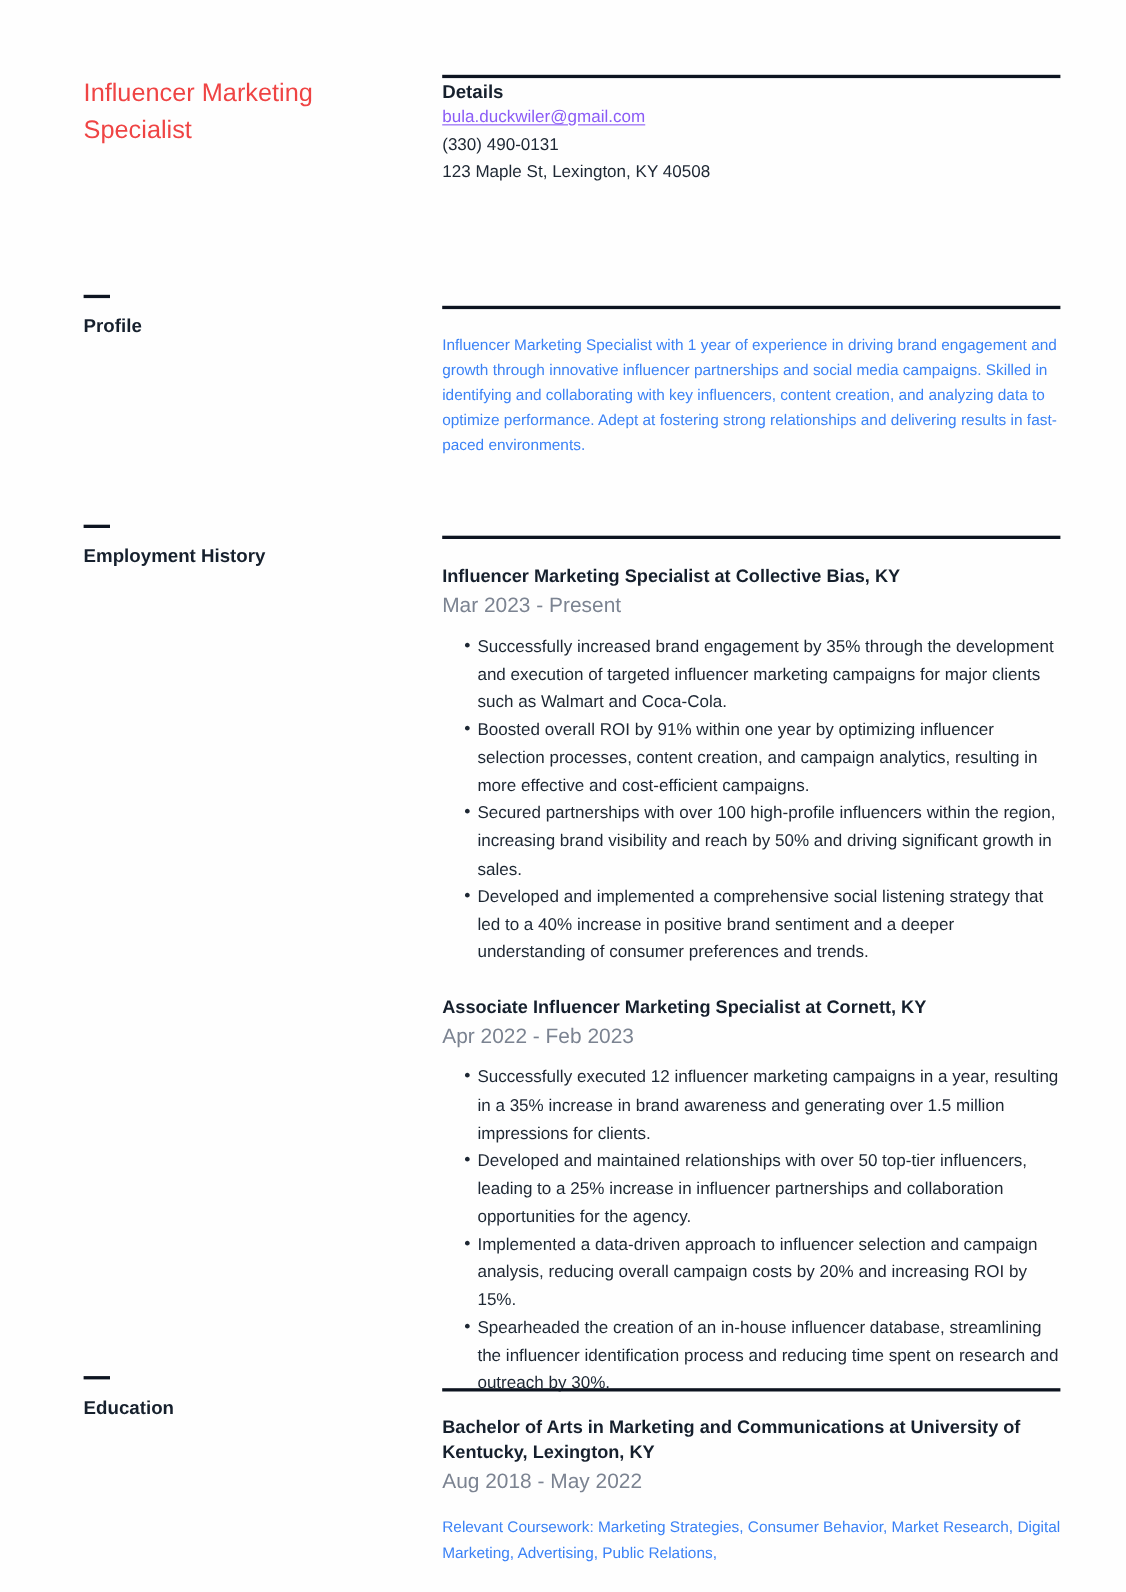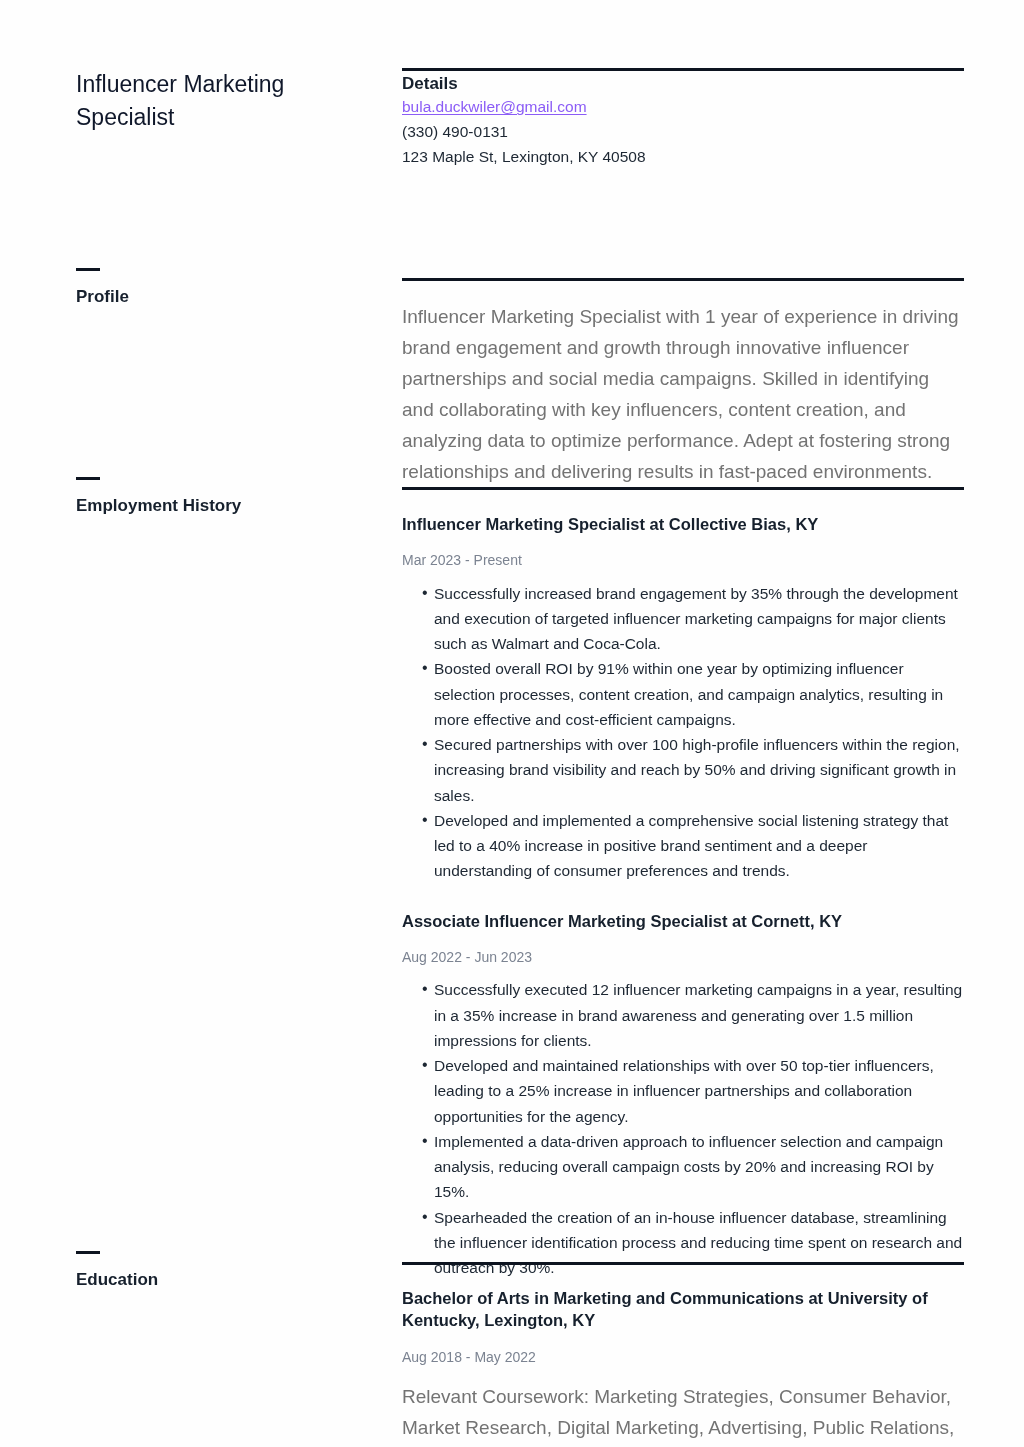--- a/index.html
+++ b/index.html
@@ -41,21 +41,21 @@
     font-size: 38px;
     font-weight: 700;
     line-height: 1.22;
     color: #16202d;
     letter-spacing: -0.2px;
   }
   .job-title {
     font-size: 23px;
     font-weight: 400;
     line-height: 1.42;
-    color: #0f172a;
+    color: #ef4444;
     margin-top: 6px;
   }
 
   
   .rule {
     width: 562px;
     height: 3px;
     background: #0d1420;
   }
   .dash {
@@ -96,36 +96,36 @@
   .details-line.link {
     color: #8b5cf6;
     text-decoration: underline;
     text-underline-offset: 2px;
     display: inline-block;
     cursor: pointer;
     text-align: center;
   }
 
   .body-text {
-    font-size: 19px;
-    color: #737373;
+    font-size: 14px;
+    color: #3b82f6;
     line-height: 1.63;
   }
 
   .entry-title {
     font-size: 16.5px;
     font-weight: 700;
     color: #16202d;
     line-height: 1.35;
   }
   .entry-date {
-    font-size: 14px;
+    font-size: 19px;
     color: #7b8391;
     line-height: 1.6;
-    margin-top: 14px;
+    margin-top: 1px;
   }
 
   ul.bullets {
     list-style: none;
     margin-top: 9px;
   }
   ul.bullets li {
     position: relative;
     padding-left: 32px;
     font-size: 15.5px;
@@ -200,21 +200,21 @@
           <ul class="bullets">
             <li>Successfully increased brand engagement by 35% through the development and execution of targeted influencer marketing campaigns for major clients such as Walmart and Coca-Cola.</li>
             <li>Boosted overall ROI by 91% within one year by optimizing influencer selection processes, content creation, and campaign analytics, resulting in more effective and cost-efficient campaigns.</li>
             <li>Secured partnerships with over 100 high-profile influencers within the region, increasing brand visibility and reach by 50% and driving significant growth in sales.</li>
             <li>Developed and implemented a comprehensive social listening strategy that led to a 40% increase in positive brand sentiment and a deeper understanding of consumer preferences and trends.</li>
           </ul>
         </div>
 
         <div class="entry">
           <div class="entry-title">Associate Influencer Marketing Specialist at Cornett, KY</div>
-          <div class="entry-date">Aug 2022 - Jun 2023</div>
+          <div class="entry-date">Apr 2022 - Feb 2023</div>
           <ul class="bullets">
             <li>Successfully executed 12 influencer marketing campaigns in a year, resulting in a 35% increase in brand awareness and generating over 1.5 million impressions for clients.</li>
             <li>Developed and maintained relationships with over 50 top-tier influencers, leading to a 25% increase in influencer partnerships and collaboration opportunities for the agency.</li>
             <li>Implemented a data-driven approach to influencer selection and campaign analysis, reducing overall campaign costs by 20% and increasing ROI by 15%.</li>
             <li>Spearheaded the creation of an in-house influencer database, streamlining the influencer identification process and reducing time spent on research and outreach by 30%.</li>
           </ul>
         </div>
 
       </div>
     </div>

